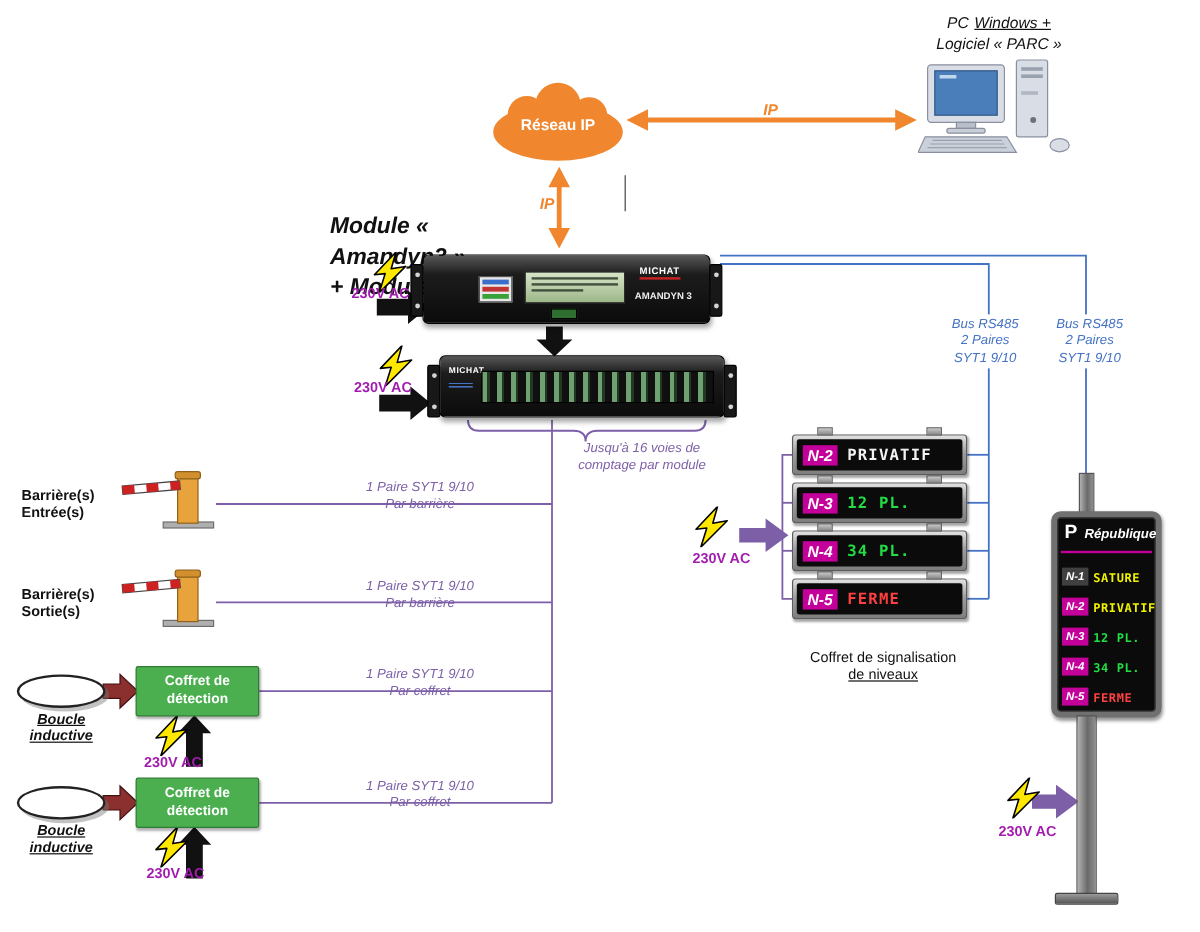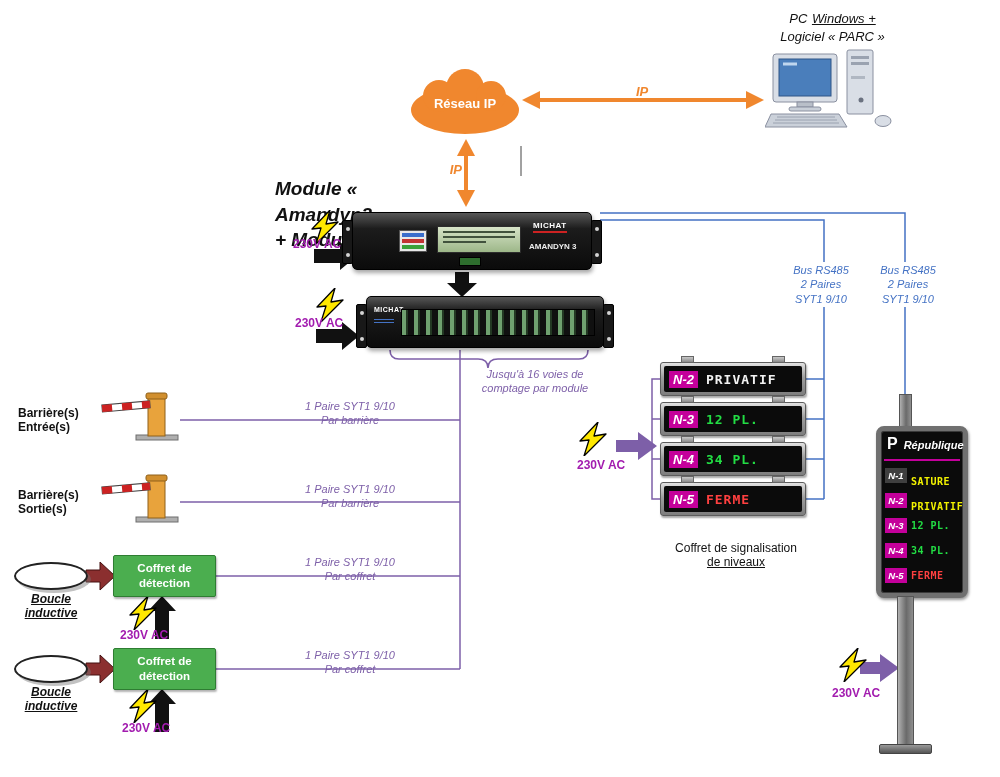--- a/index.html
+++ b/index.html
@@ -63,21 +63,21 @@
   .disp-yellow { color:var(--display-yellow,#F2F200);margin-top:11px; }
 
   
   .totem-mount { position:absolute; left:899px; top:394px; width:13px; height:34px; background:linear-gradient(90deg,#B0B0B0,#6A6A6A 55%,#909090); border:1px solid #555; }
   .totem-sign { position:absolute; left:876px; top:426px; width:92px; height:172px; background:#0b0b0b; border:5px solid #707070;
                 border-radius:8px; box-shadow:inset 0 0 0 1px #3a3a3a, 1px 2px 3px rgba(0,0,0,0.4); }
   .t-head { display:flex; align-items:baseline; gap:6px; padding:4px 6px 2px; height:28px; }
   .t-p { color:#fff; font-weight:bold; font-size:16px; }
   .t-name { color:#fff; font-weight:bold; font-style:italic; font-size:11px; }
   .t-div { height:2px; background:var(--magenta,#C4009B); margin:0 3px 2px; }
-  .t-row { display:flex; align-items:center; gap:4px; padding:0 4px; height:25px; }
+  .t-row { display:flex; align-items:flex-end; gap:4px; padding:0 4px; height:25px; }
   .t-badge { width:22px; text-align:center; background:var(--magenta,#C4009B); color:#fff; font-weight:bold; font-style:italic;
              font-size:9.5px; line-height:15px; flex:none; }
   .t-badge-grey { background:#3f3f3f; }
   .t-text { font-family:"DejaVu Sans Mono", monospace; font-weight:bold; font-size:10px; letter-spacing:0.5px; }
   .totem-pole { position:absolute; left:897px; top:596px; width:17px; height:150px; background:linear-gradient(90deg,#B2B2B2,#6A6A6A 55%,#8E8E8E); border:1px solid #555; }
   .totem-base { position:absolute; left:879px; top:744px; width:53px; height:10px; background:linear-gradient(180deg,#9a9a9a,#555); border:1px solid #444; border-radius:2px; }
 </style>
 </head>
 <body>
 

